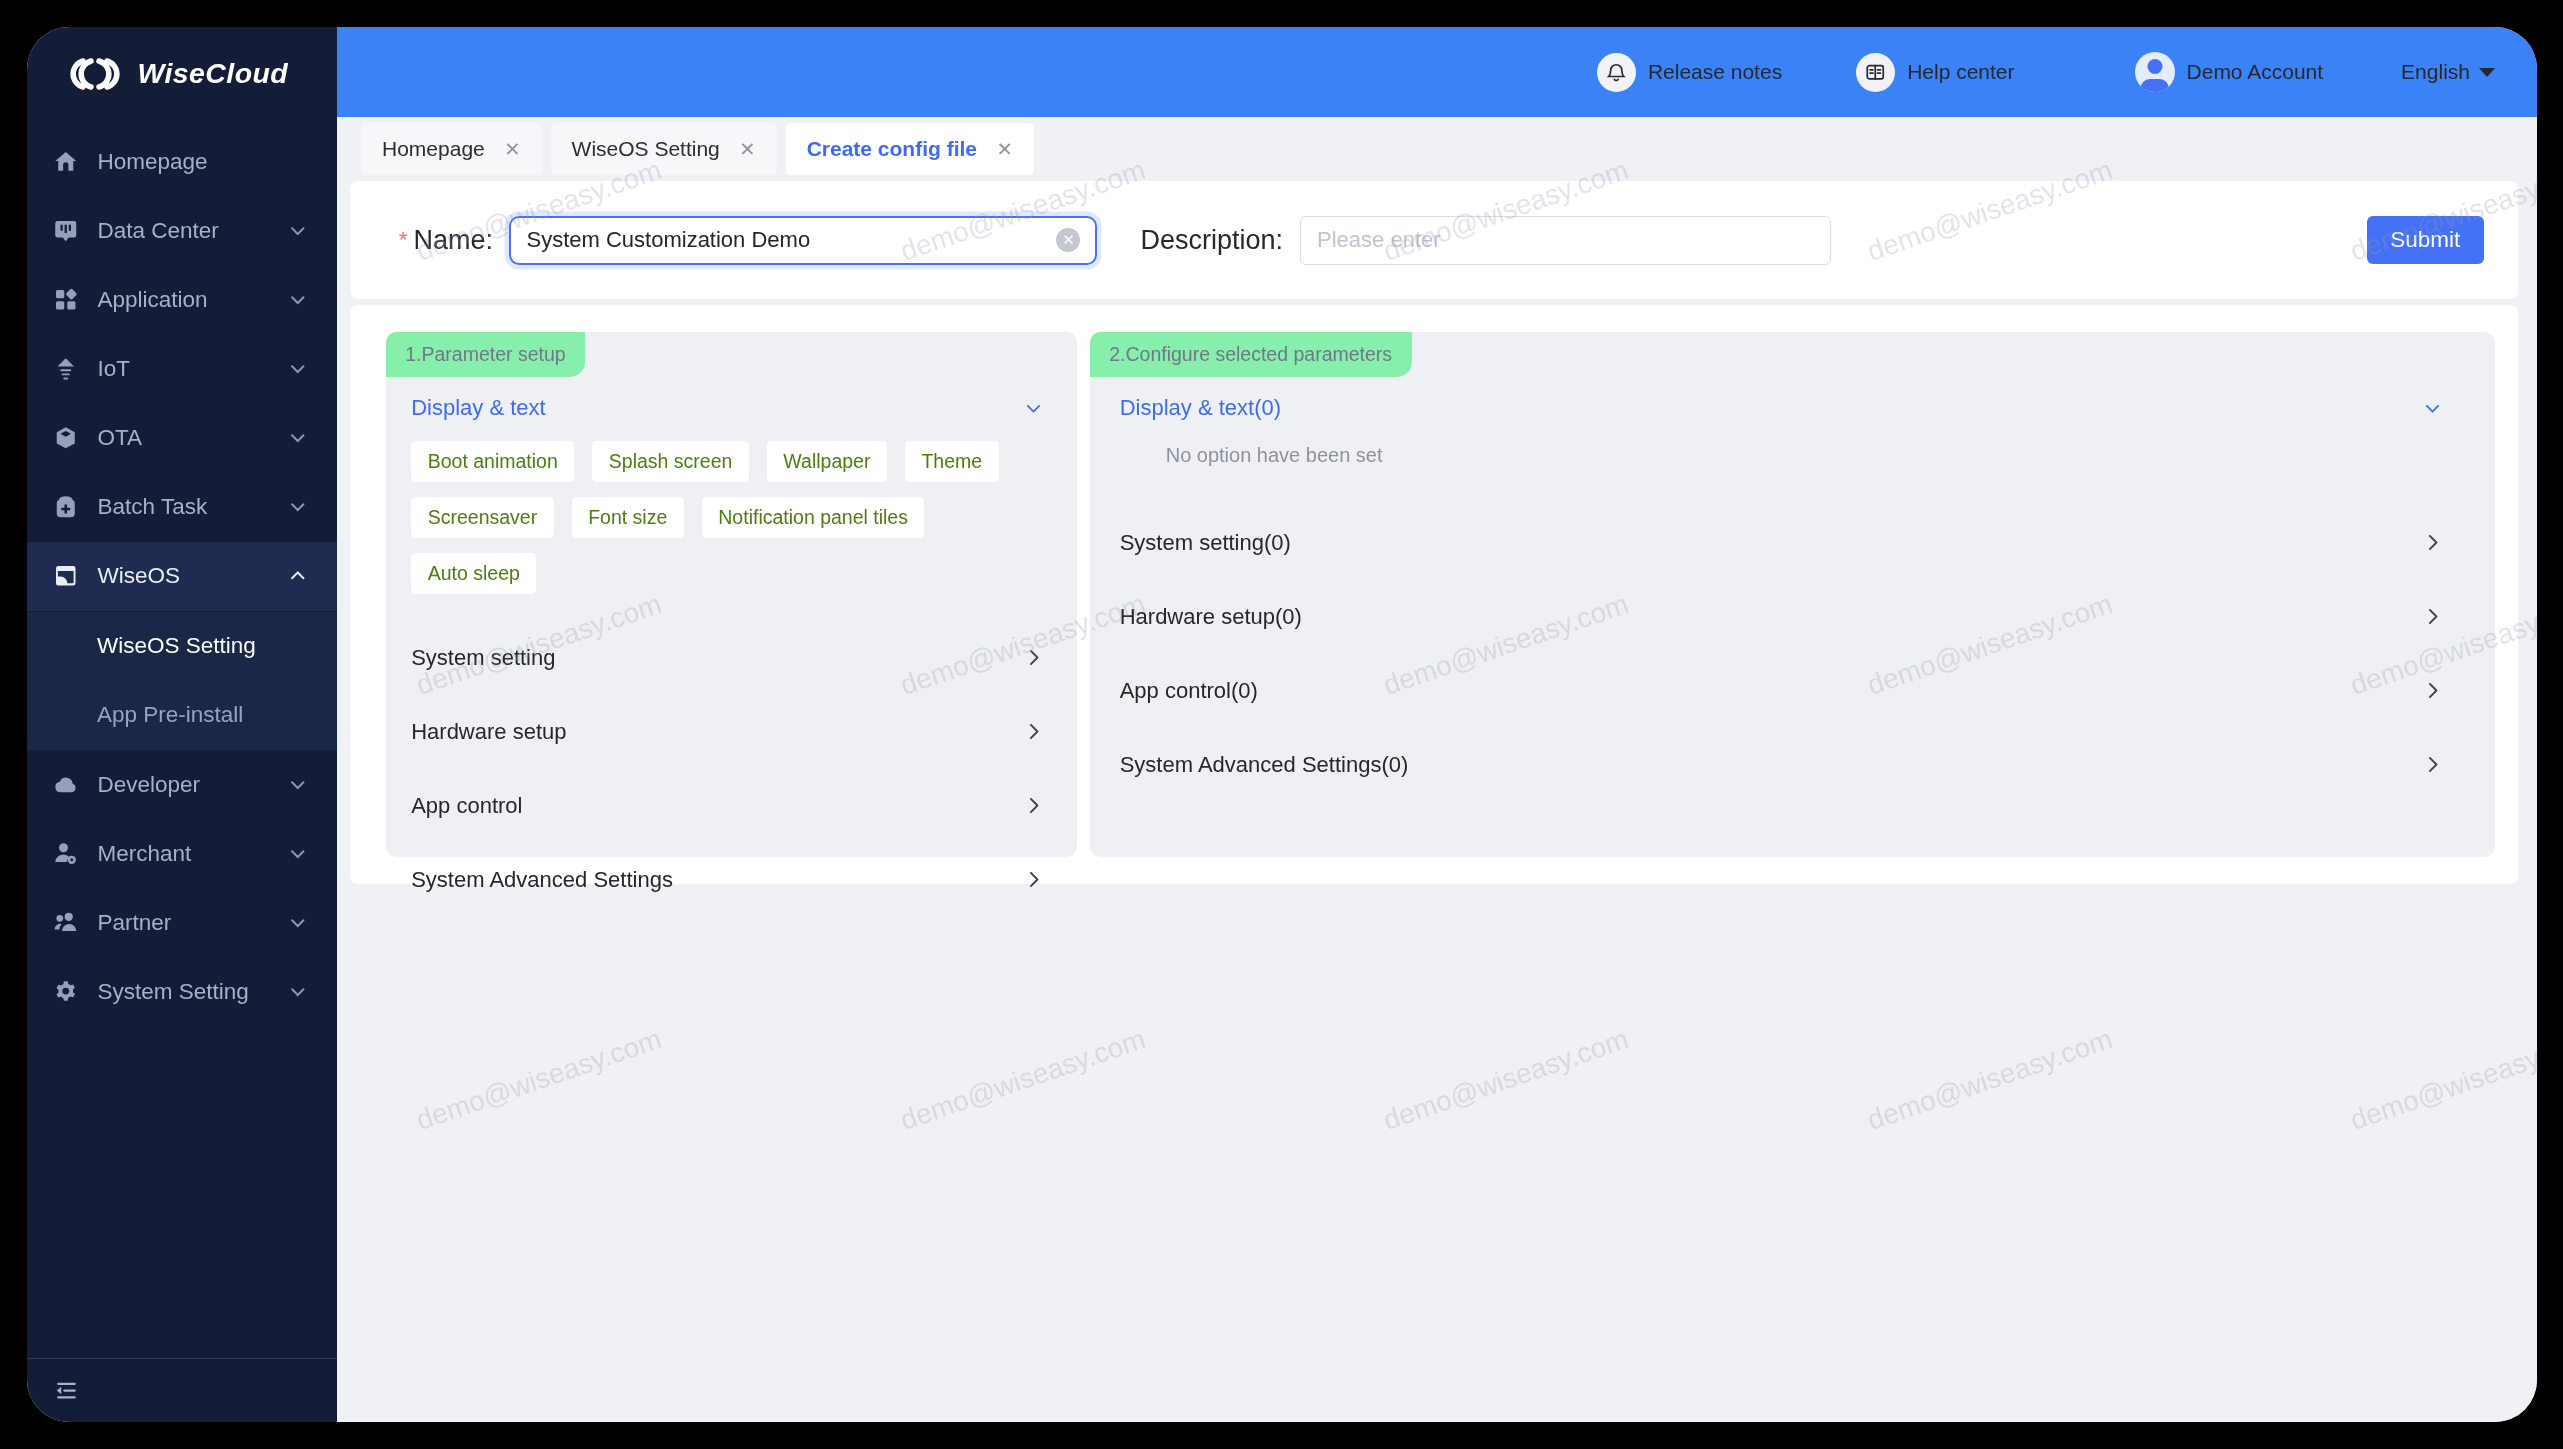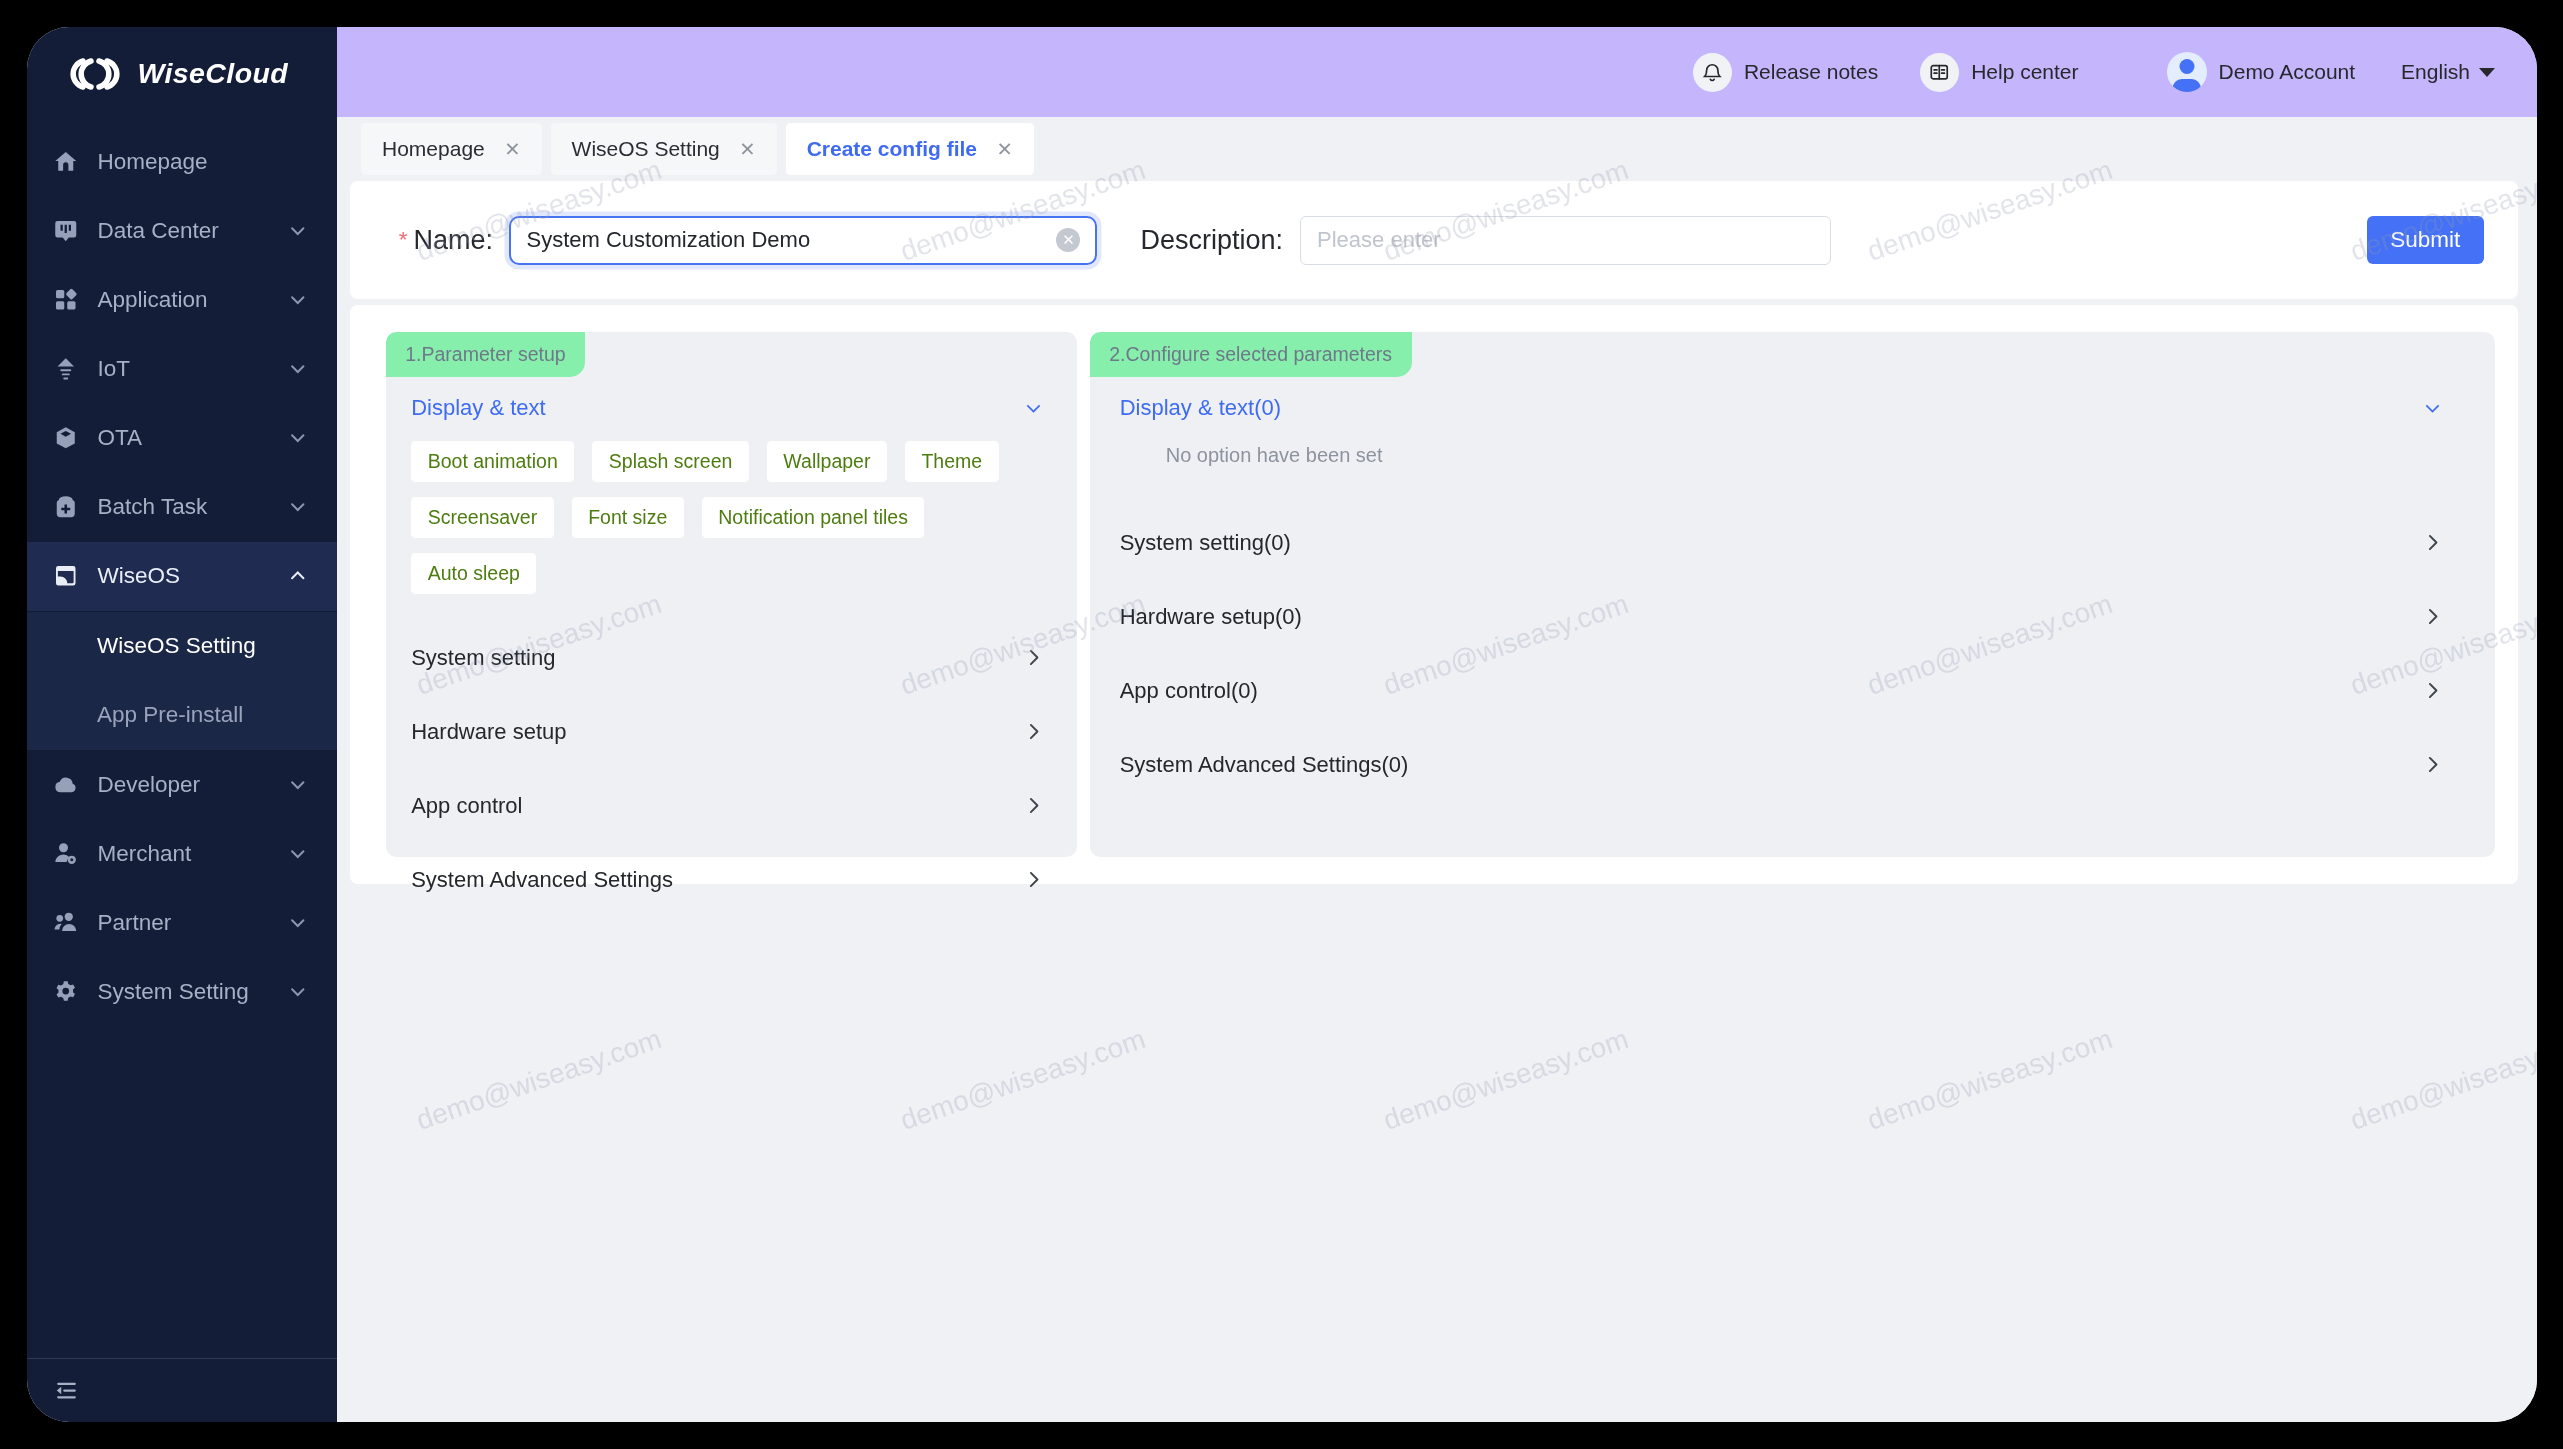--- a/index.html
+++ b/index.html
@@ -31,22 +31,22 @@
   .submenu-item { height:69px; display:flex; align-items:center; padding-left:70px;
                   color:#9AA3BC; font-size:22.5px; cursor:pointer; }
   .submenu-item.active { color:#FFFFFF; }
   .sidebar-footer { margin-top:auto; height:64px; border-top:1.5px solid rgba(130,140,170,0.25);
                     display:flex; align-items:center; padding-left:25.5px; }
   .collapse-btn { color:#A7B0C5; display:flex; cursor:pointer; }
   .collapse-btn svg { width:27px; height:27px; }
 
   
   .main { flex:1; display:flex; flex-direction:column; min-width:0; }
-  .topbar { height:90px; background:#c4b5fd; display:flex; align-items:center;
-            justify-content:flex-end; padding-right:42px; flex:0 0 90px; }
+  .topbar { height:90px; background:#3b82f6; display:flex; align-items:center;
+            justify-content:flex-end; padding-right:42px; flex:0 0 90px;gap:32px; }
   .tb-group { display:flex; align-items:center; gap:12px; font-size:21px; color:#26282C;
               cursor:pointer; white-space:nowrap; }
   .icon-circle { width:39px; height:39px; border-radius:50%; background:#F1F2F5;
                  display:flex; align-items:center; justify-content:center; color:#26282C; }
   .icon-circle svg { width:22.5px; height:22.5px; }
   .avatar { width:40px; height:40px; border-radius:50%; background:#E3EDFD;
             position:relative; overflow:hidden; }
   .avatar .head { position:absolute; left:50%; top:6.7px; transform:translateX(-50%);
                   width:15px; height:15px; border-radius:50%; background:#4471F5; }
   .avatar .body { position:absolute; left:50%; bottom:-4.5px; transform:translateX(-50%);

